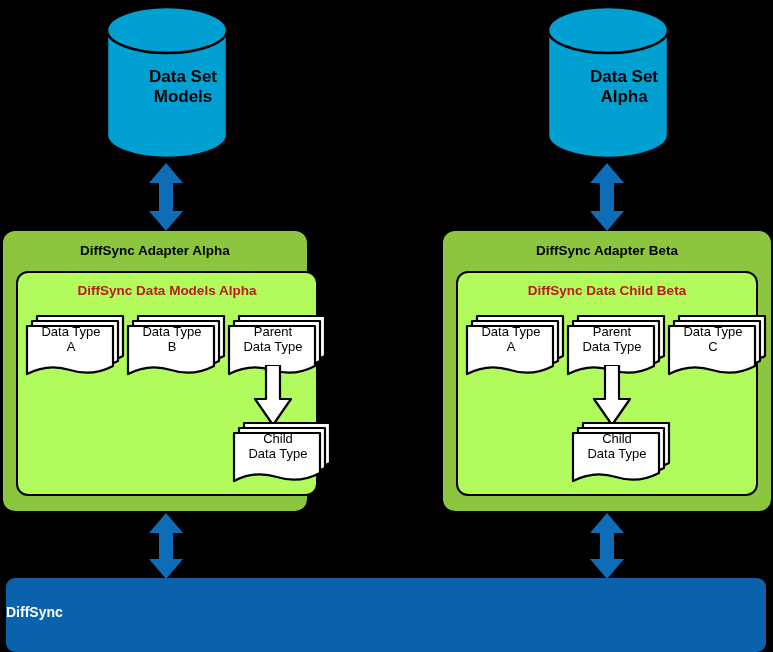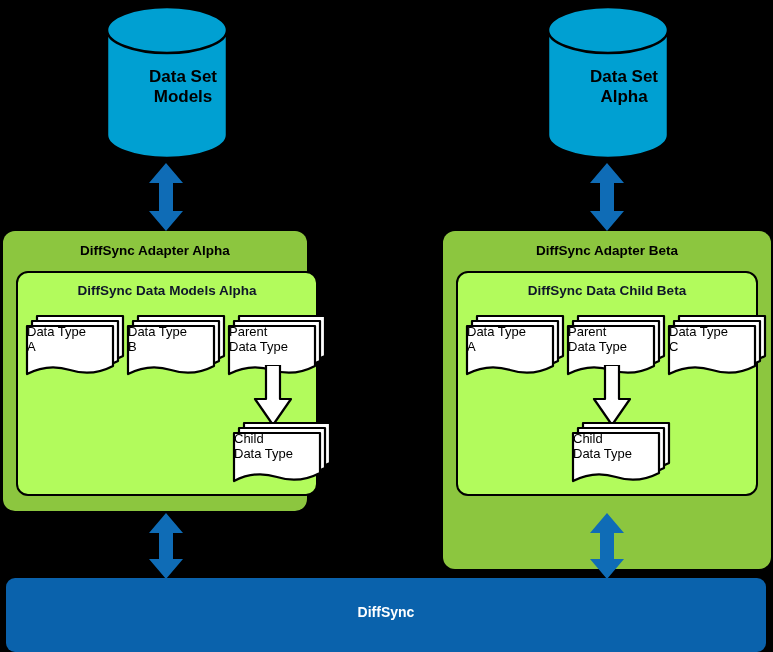--- a/index.html
+++ b/index.html
@@ -63,36 +63,36 @@
     box-sizing: border-box;
   }
   .models-title {
     position: absolute;
     top: 10px;
     left: 0;
     width: 100%;
     text-align: center;
     font-weight: bold;
     font-size: 13.5px;
-    color: #0f172a;
+    color: #b91c1c;
   }
 
   
   .docstack {
     position: absolute;
     width: 104px;
     height: 66px;
   }
   .docstack svg { display: block; overflow: visible; }
   .doc-label {
     position: absolute;
     left: 0;
     top: 13px;
     width: 88px;
-    text-align: left;
+    text-align: center;
     font-size: 13px;
     color: #000000;
     line-height: 1.18;
     pointer-events: none;
   }
 
   
   .blockarrow { position: absolute; }
 
   
@@ -102,21 +102,21 @@
   .diffsync-bar {
     position: absolute;
     background: #0A62AC;
     border-radius: 9px;
   }
   .diffsync-bar-label {
     position: absolute;
     left: 0;
     top: 26px;
     width: 100%;
-    text-align: center;
+    text-align: left;
     font-weight: bold;
     font-size: 14px;
     color: #FFFFFF;
   }
 </style>
 </head>
 <body>
 
 <div id="canvas">
 
@@ -218,21 +218,21 @@
         </svg>
         <div class="doc-label" style="left:2px;">
           <div>Child</div>
           <div>Data Type</div>
         </div>
       </div>
 
     </div>
   </div>
 
-  <div class="adapter" style="left:443px; top:231px; width:328px; height:338px;">
+  <div class="adapter" style="left:443px; top:231px; width:328px; height:280px;">
     <div class="adapter-title">DiffSync Adapter Beta</div>
 
     <div class="models-box" style="left:13px; top:40px; width:302px; height:225px;">
       <div class="models-title">DiffSync Data Child Beta</div>
 
       <div class="docstack" style="left:7px; top:38px;">
         <svg width="104" height="66" viewBox="0 0 104 66">
           <g fill="#FFFFFF" stroke="#000000" stroke-width="2.2" stroke-linejoin="round">
             <path d="M12,5 h86 v40 q-21,11 -43,4 q-22,-7 -43,4 Z"></path>
             <path d="M7,10 h86 v40 q-21,11 -43,4 q-22,-7 -43,4 Z"></path>

